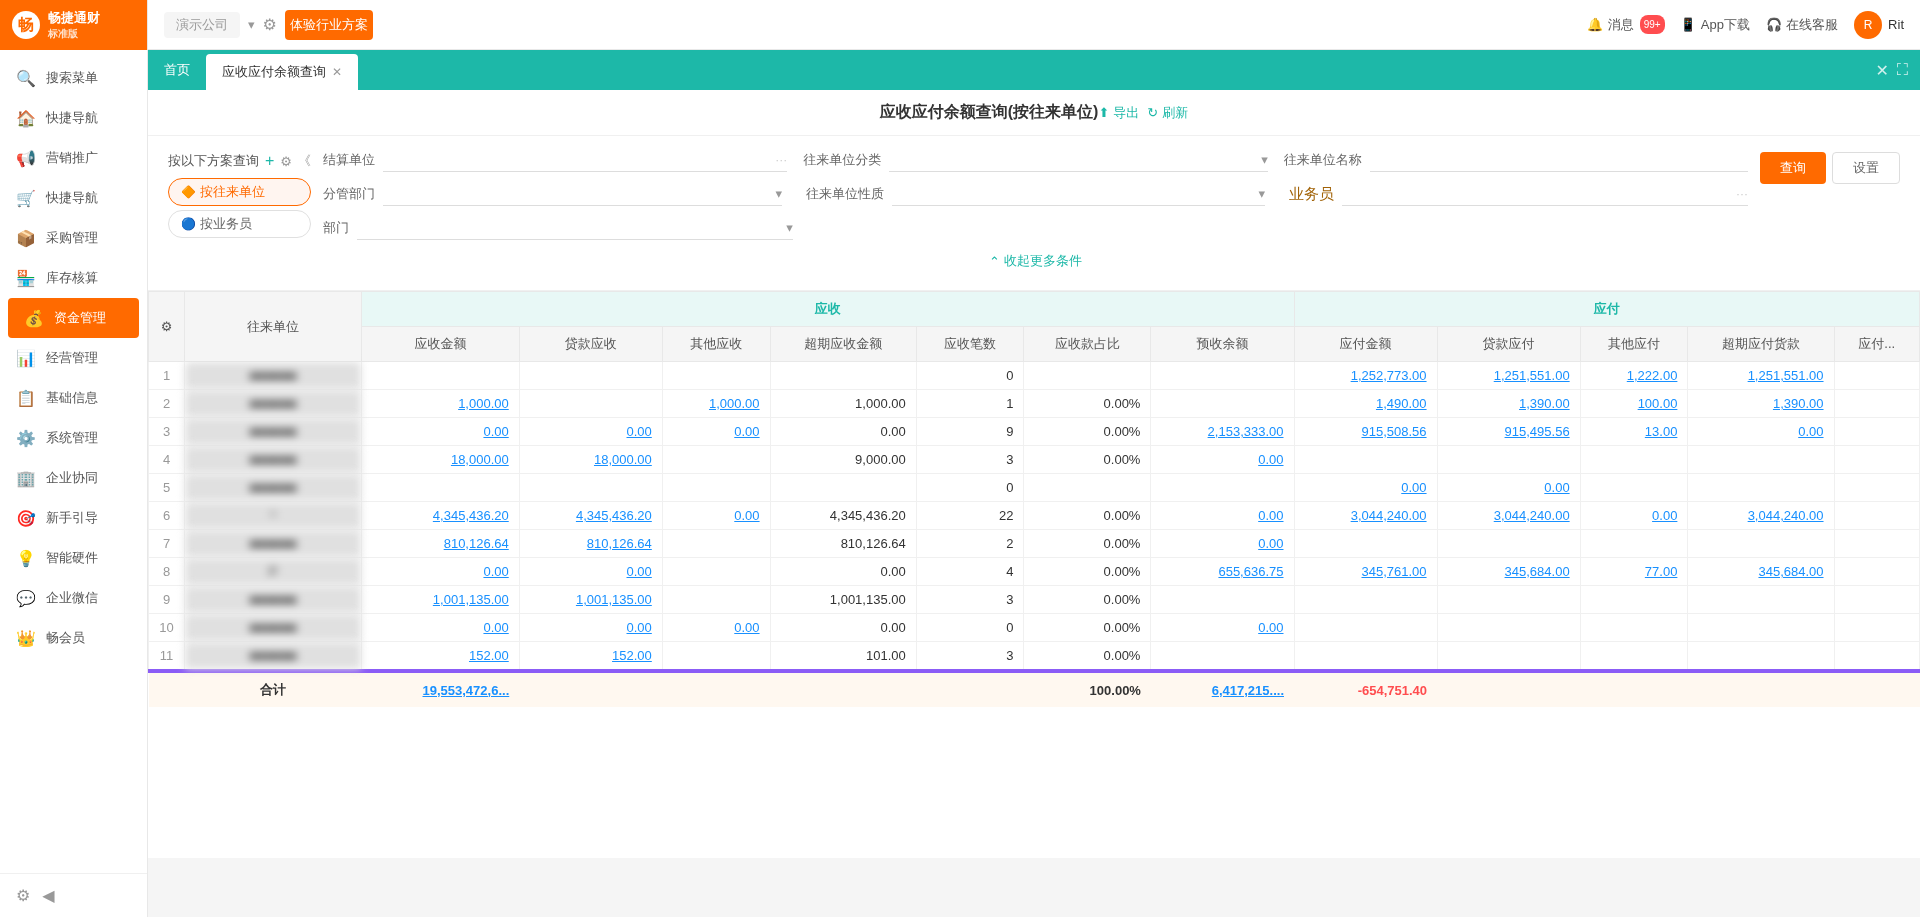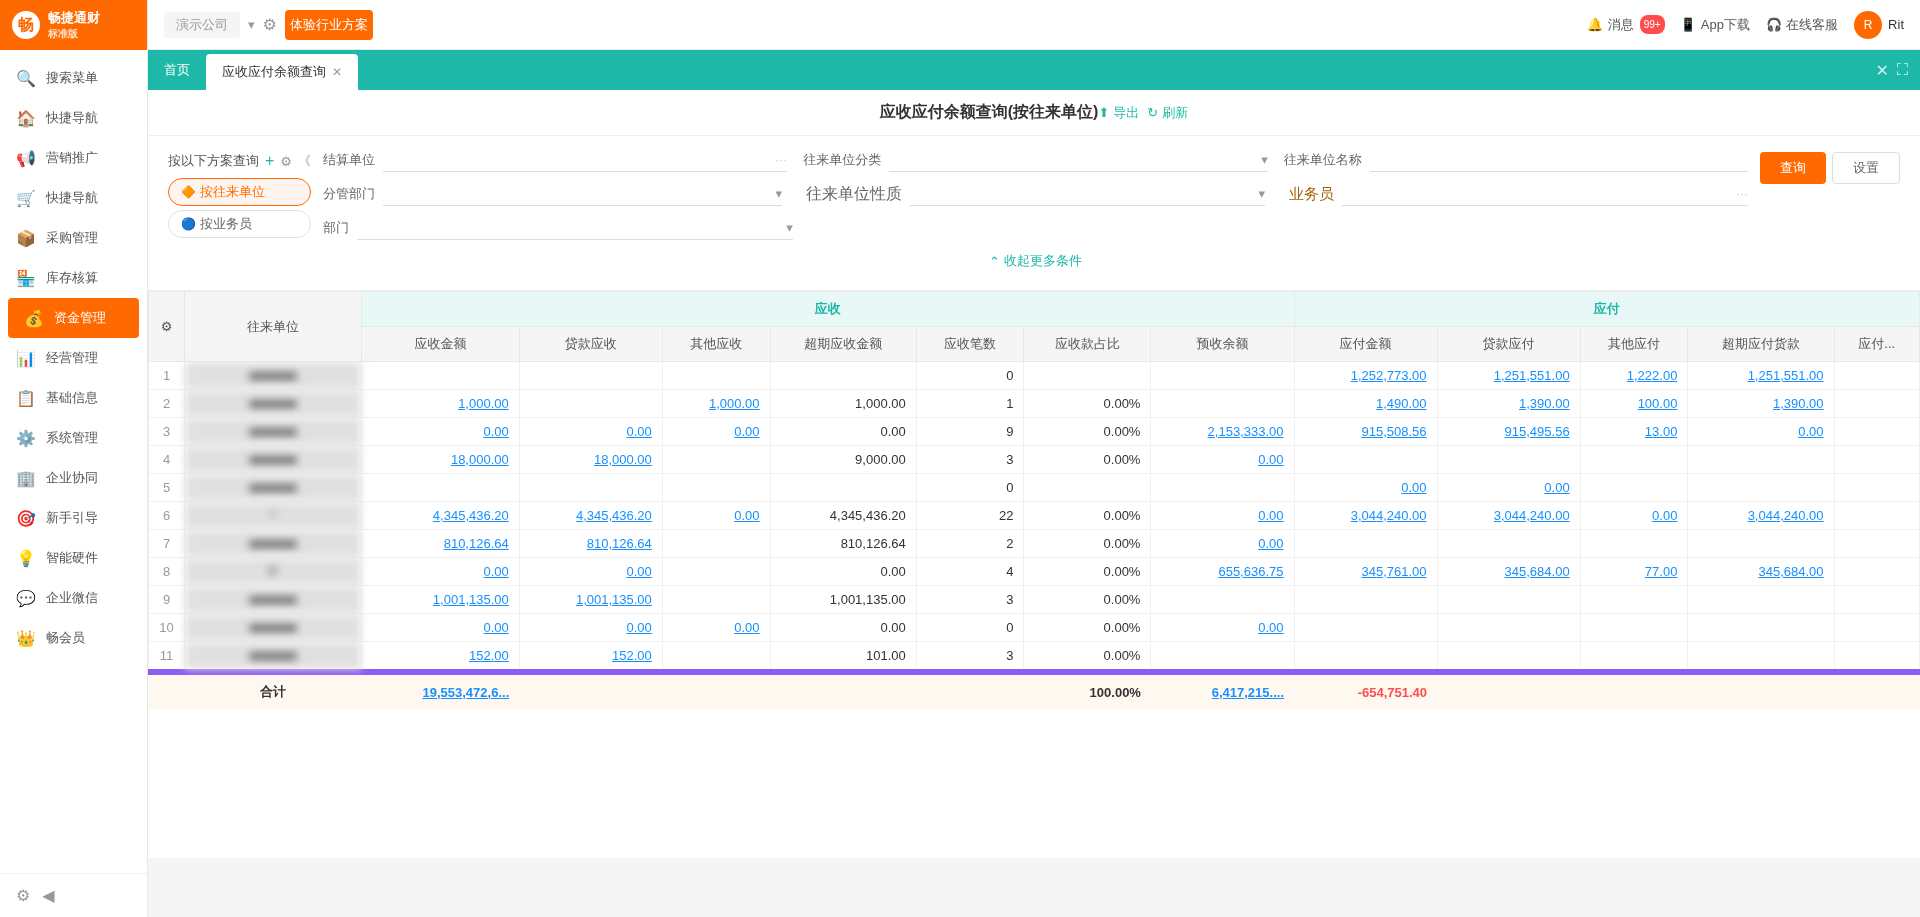--- a/index.html
+++ b/index.html
@@ -94,21 +94,21 @@
     }
     table { width: 100%; border-collapse: collapse; font-size: 13px; }
     thead th {
       background: #f5f5f5; border: 1px solid #e8e8e8; padding: 8px 10px;
       text-align: center; font-weight: normal; color: #555; white-space: nowrap; position: sticky; top: 0; z-index: 10;
     }
     thead th.group-header { background: #e8f8f6; color: #1db8a8; font-weight: bold; }
     tbody td { border: 1px solid #f0f0f0; padding: 6px 10px; text-align: center; white-space: nowrap; }
     .td-link { color: #1890ff; text-decoration: underline; cursor: pointer; }
     .td-num { text-align: right; }
-    .table-footer { background: #fff8f0; font-weight: bold; border-top: 6px solid #8b5cf6; }
+    .table-footer { background: #fff8f0; font-weight: bold; border-top: 4px solid #8b5cf6; }
     .table-footer td { padding: 8px 10px; }
     .row-num { color: #999; text-align: center; }
     .collapse-row { text-align: center; padding: 4px 0; color: #1db8a8; cursor: pointer; font-size: 13px; display: flex; align-items: center; justify-content: center; gap: 4px; }
   </style>
 </head>
 <body>
 
 <div class="sidebar">
   <div class="sidebar-logo">
     <div class="sidebar-logo-icon">
@@ -297,21 +297,21 @@
 
         <div style="display:flex;align-items:center;margin-bottom:10px;gap:24px;">
           <div style="display:flex;align-items:center;gap:8px;flex:1;">
             <span style="color:#666;font-size:13px;white-space:nowrap;">分管部门</span>
             <div style="display:flex;align-items:center;flex:1;border-bottom:1px solid #ddd;">
               <input style="border: none; outline: none; flex: 1 1 0%; font-size: 13px; padding: 4px;">
               <span style="color:#999;">▾</span>
             </div>
           </div>
           <div style="display:flex;align-items:center;gap:8px;flex:1;">
-            <span style="color:#666;font-size:16px;white-space:nowrap;">往来单位性质</span>
+            <span style="color:#666;font-size:13px;white-space:nowrap;">往来单位性质</span>
             <div style="display:flex;align-items:center;flex:1;border-bottom:1px solid #ddd;">
               <input style="border: none; outline: none; flex: 1 1 0%; font-size: 13px; padding: 4px;">
               <span style="color:#999;">▾</span>
             </div>
           </div>
           <div style="display:flex;align-items:center;gap:8px;flex:1;">
             <span style="color:#a16207;font-size:15px;white-space:nowrap;">业务员</span>
             <div style="display:flex;align-items:center;flex:1;border-bottom:1px solid #ddd;">
               <input style="border: none; outline: none; flex: 1 1 0%; font-size: 13px; padding: 4px;">
               <span style="color:#ccc;font-size:12px;">···</span>

